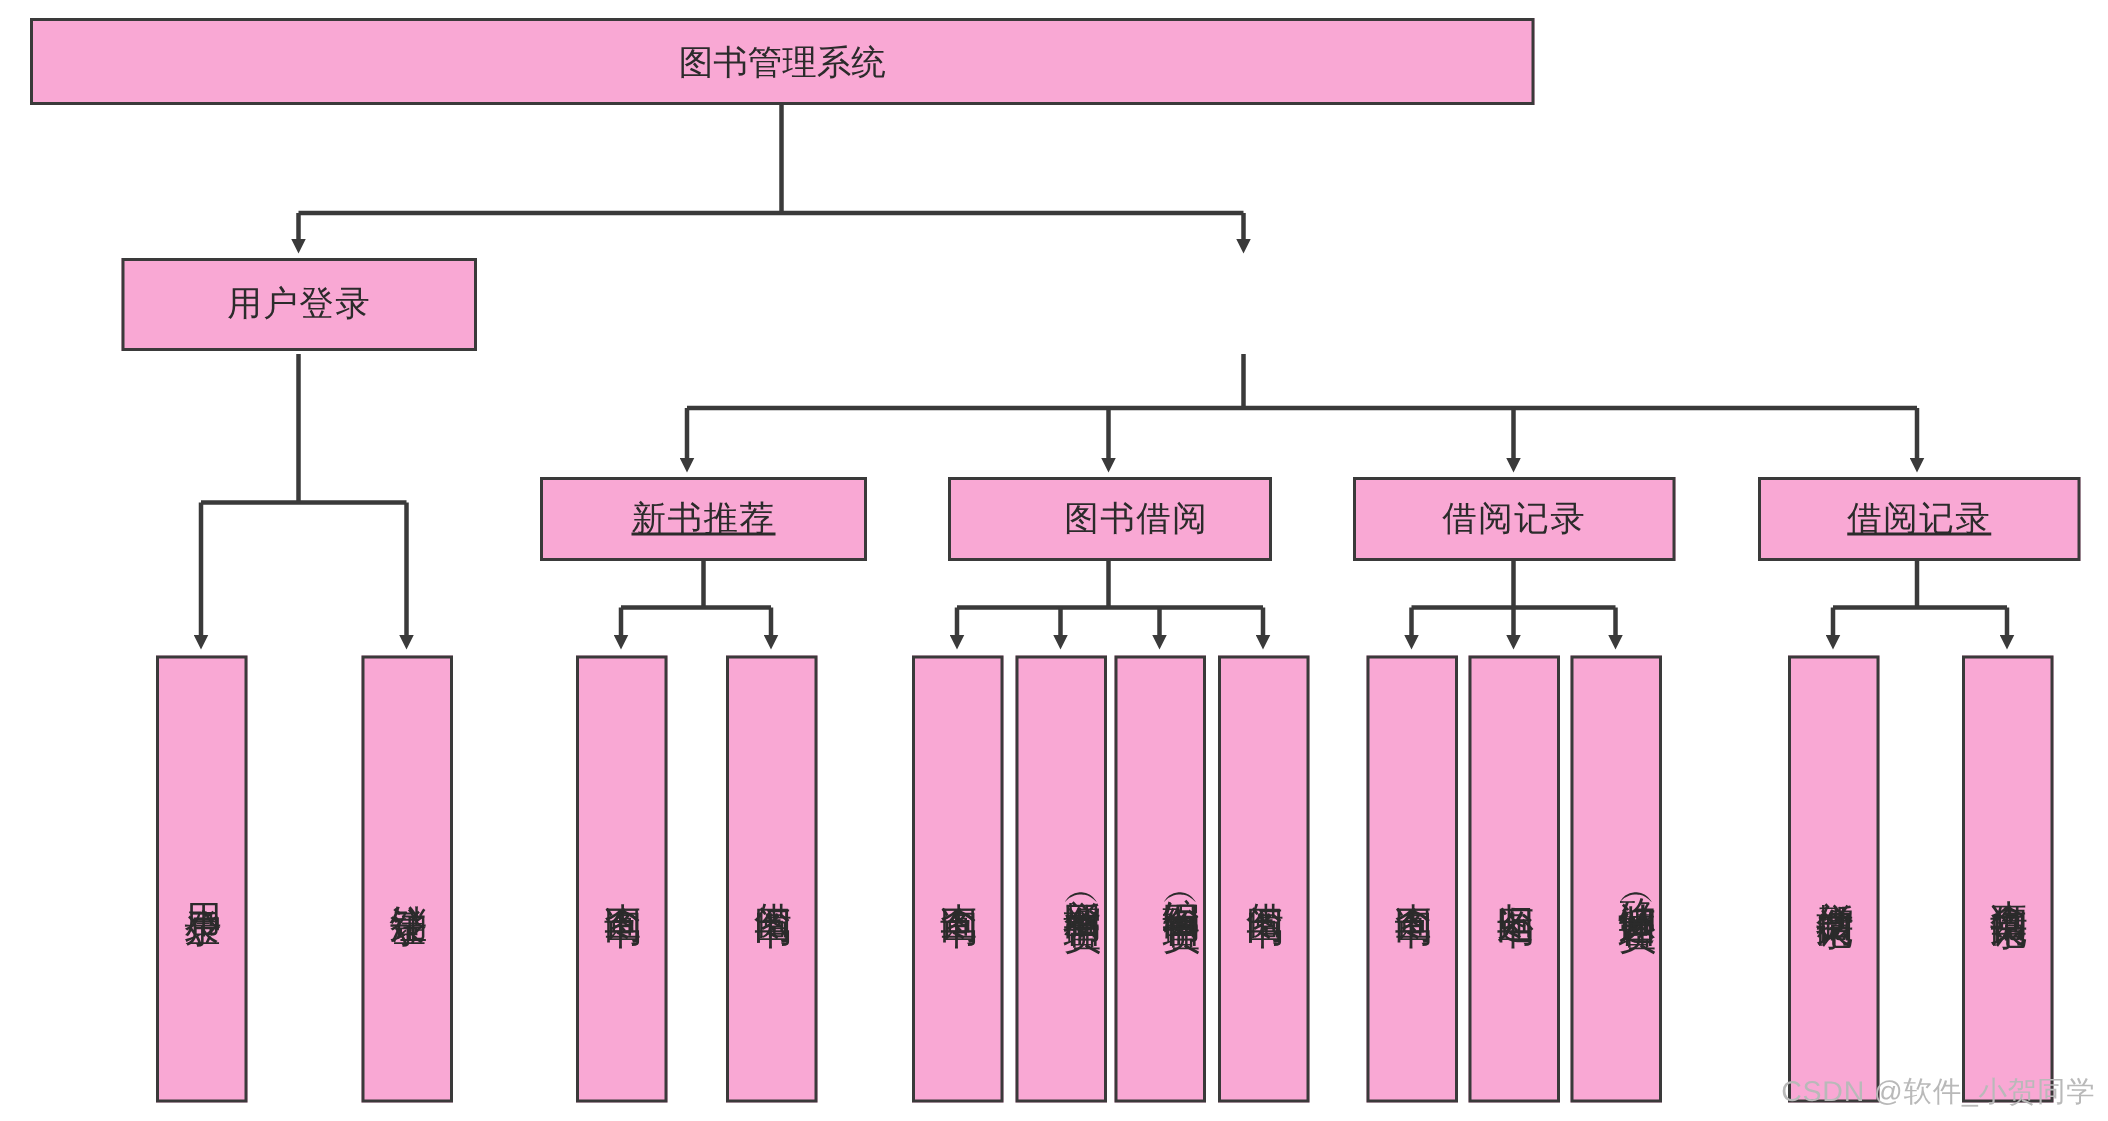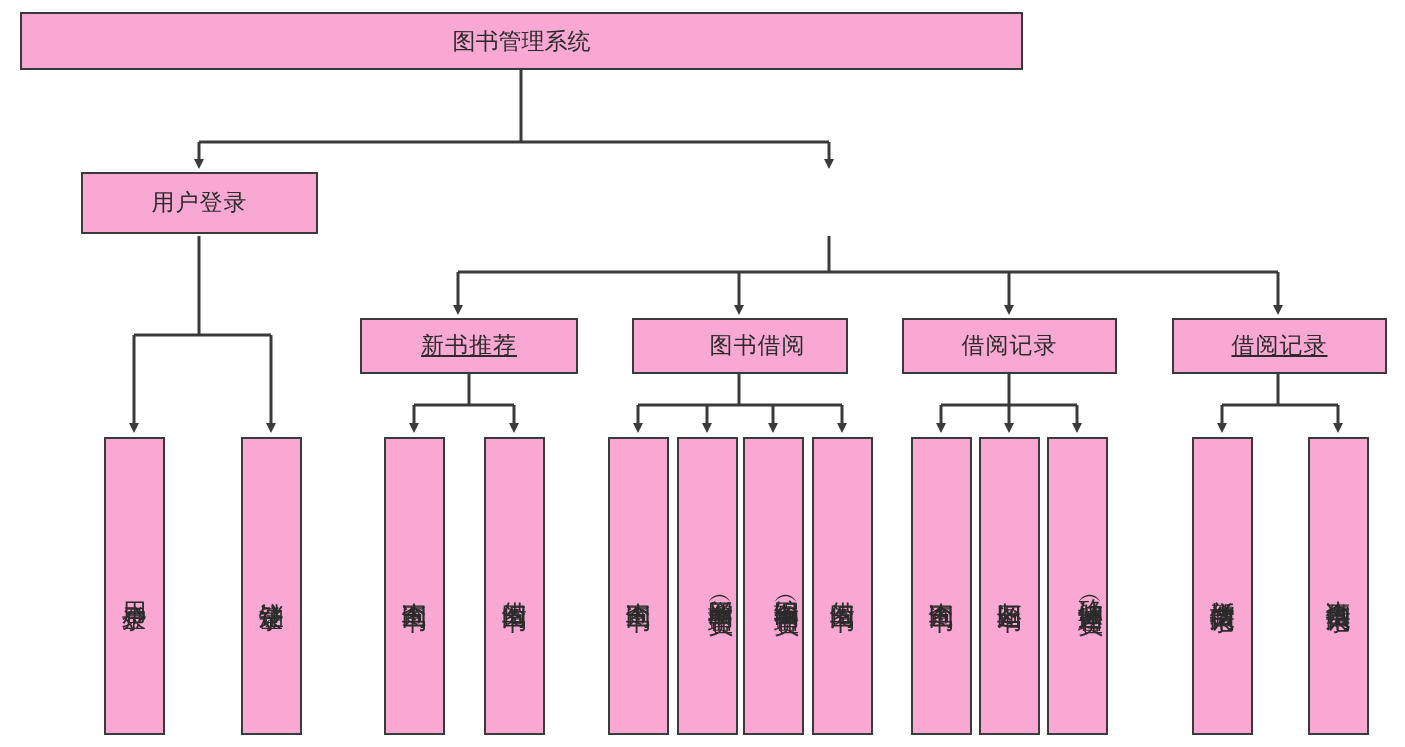--- a/index.html
+++ b/index.html
@@ -184,14 +184,15 @@
     <span>确认归还（管理员）</span>
   </div>
 
   <div class="node node-v midalign" style="left:1192px; top:437px; width:61px; height:298px;">
     <span>新增借阅记录</span>
   </div>
   <div class="node node-v midalign" style="left:1308px; top:437px; width:61px; height:298px;">
     <span>查询借阅记录</span>
   </div>
 
+  <div class="watermark">CSDN @软件_小贺同学</div>
 
 </div>
 
 </body></html>

